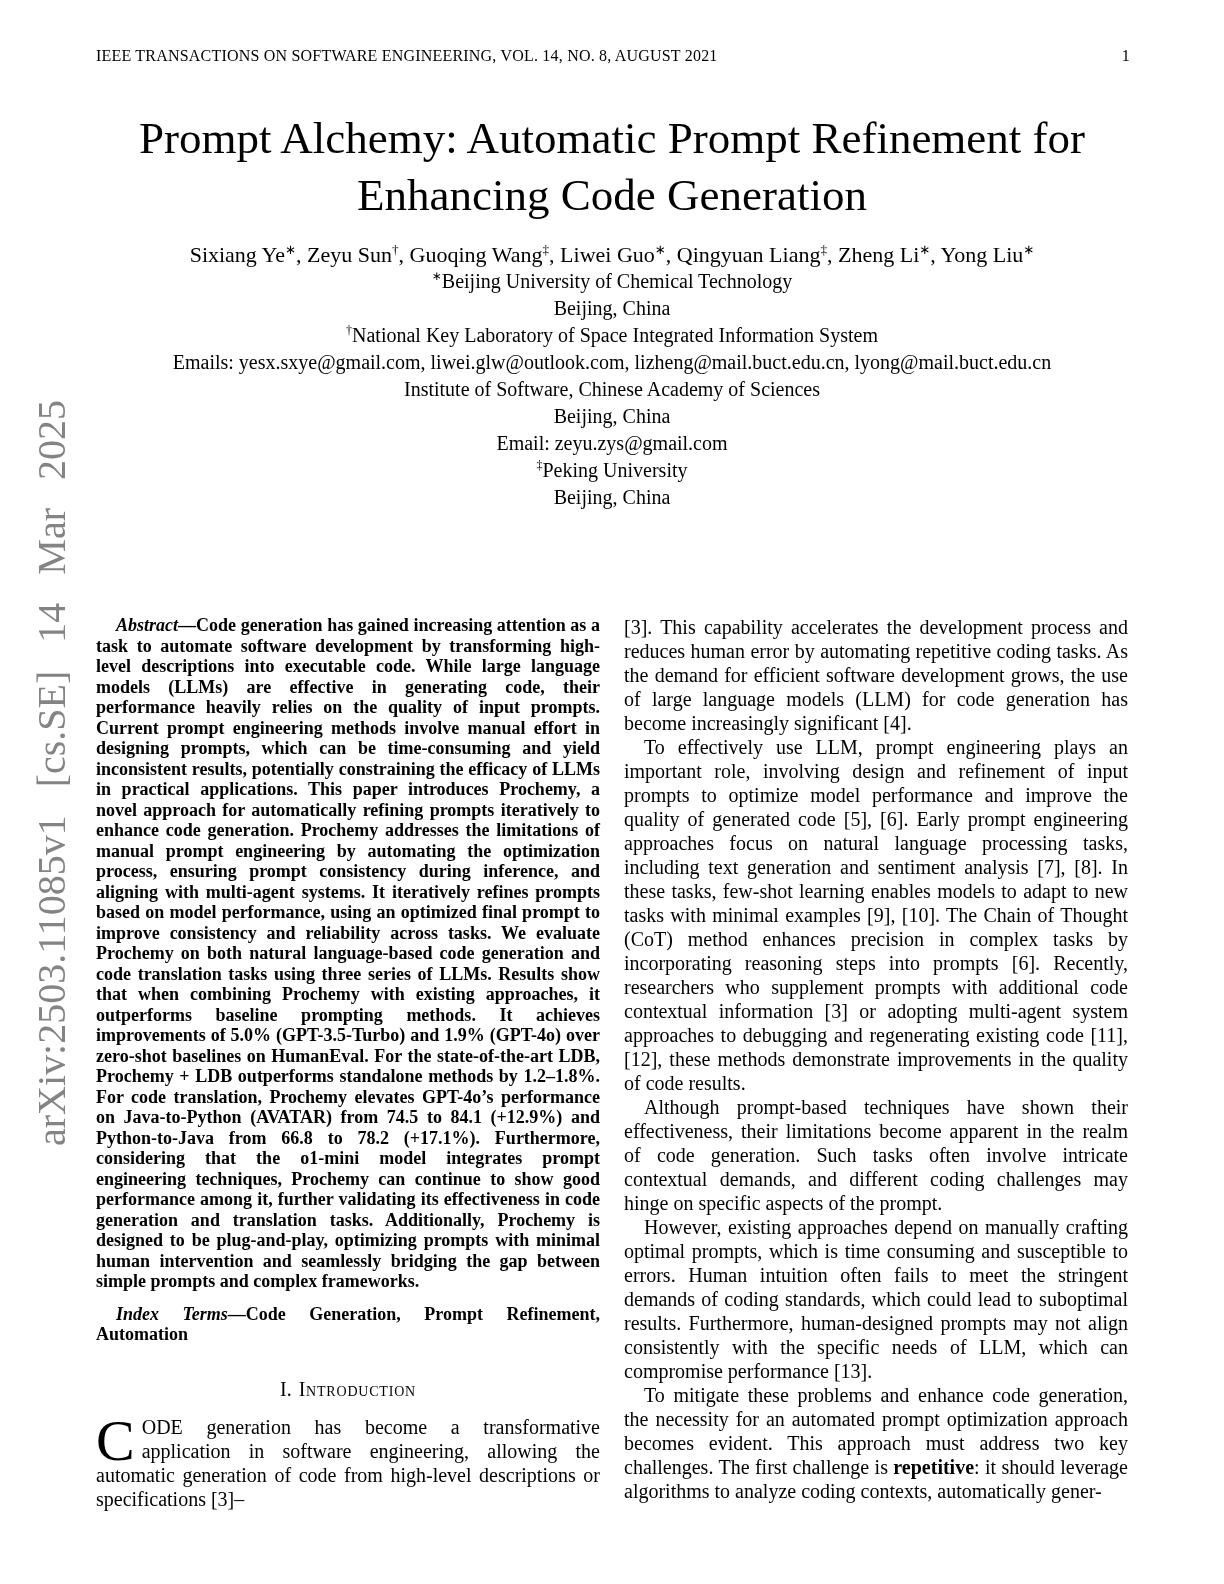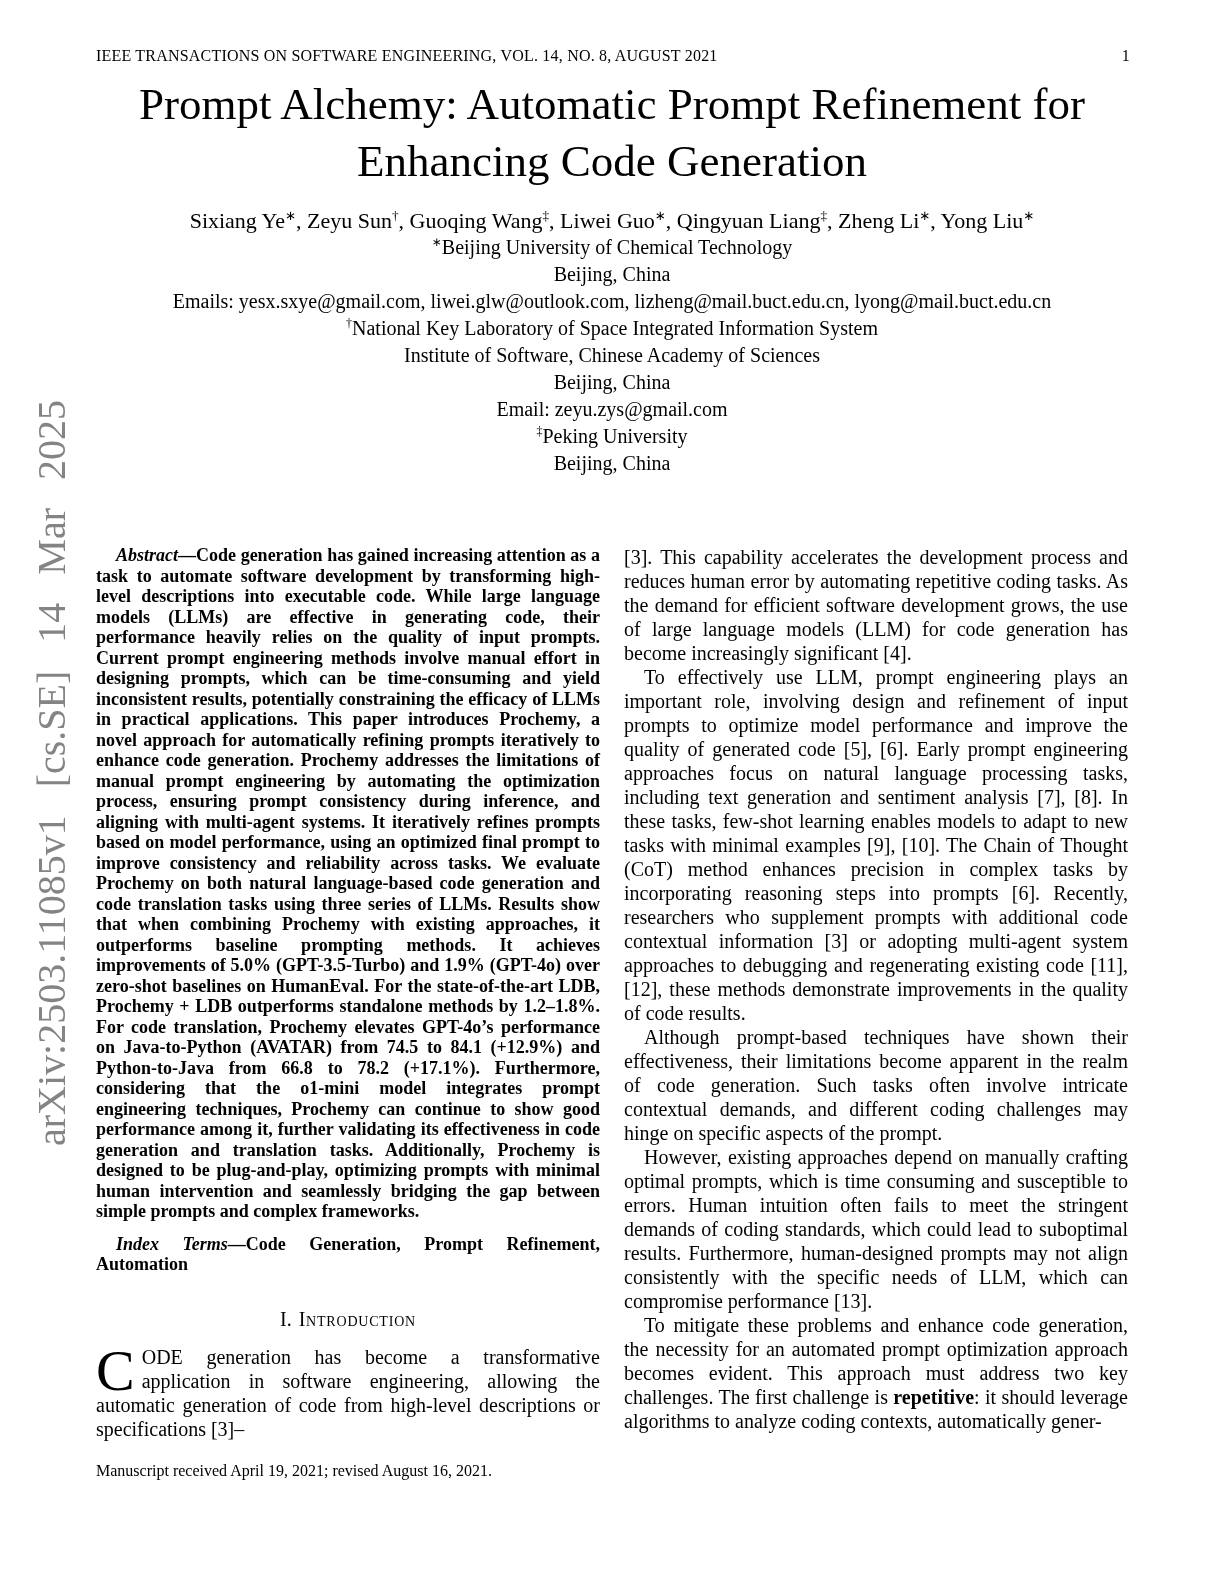--- a/index.html
+++ b/index.html
@@ -12,26 +12,26 @@
     position:absolute; top:46px; left:96px; right:94px;
     display:flex; justify-content:space-between;
     font-size:16px; line-height:20px; letter-spacing:0.2px;
   }
   .watermark {
     position:absolute; left:-318px; top:753px; width:740px; height:46px;
     transform:rotate(-90deg); transform-origin:center;
     font-size:40px; line-height:46px; text-align:center;
     white-space:nowrap; word-spacing:18px; color:#848484;
   }
-  .main { margin:0 96px; padding-top:76px; width:1032px; }
+  .main { margin:0 96px; padding-top:110px; width:1032px; }
   .title { text-align:center; font-size:45px; line-height:57px; font-weight:400; }
   .author-line { text-align:center; font-size:22px; line-height:27px; margin-top:17px; }
   sup { font-size:60%; vertical-align:super; line-height:0; }
   .affil { text-align:center; font-size:20px; line-height:27px; }
-  .columns { display:flex; gap:24px; margin-top:68px; }
+  .columns { display:flex; gap:24px; margin-top:104px; }
   .col { width:504px; }
   .abstract {
     margin:0; font-weight:bold; font-size:18px; line-height:20.5px;
     text-align:justify; text-indent:20px;
   }
   .abstract .label, .index-terms .label { font-style:italic; }
   .index-terms {
     margin:12px 0 0 0; font-weight:bold; font-size:18px; line-height:20.5px;
     text-align:justify; text-indent:20px;
   }
@@ -61,36 +61,35 @@
       <div>Prompt Alchemy: Automatic Prompt Refinement for</div>
       <div>Enhancing Code Generation</div>
     </div>
 
     <div class="author-line">
       <span><span>Sixiang Ye</span><sup>∗</sup><span>, </span></span><span><span>Zeyu Sun</span><sup>†</sup><span>, </span></span><span><span>Guoqing Wang</span><sup>‡</sup><span>, </span></span><span><span>Liwei Guo</span><sup>∗</sup><span>, </span></span><span><span>Qingyuan Liang</span><sup>‡</sup><span>, </span></span><span><span>Zheng Li</span><sup>∗</sup><span>, </span></span><span><span>Yong Liu</span><sup>∗</sup><span></span></span>
     </div>
 
     <div class="affil"><sup>∗</sup><span>Beijing University of Chemical Technology</span></div>
     <div class="affil">Beijing, China</div>
+    <div class="affil"><sup>†</sup><span>National Key Laboratory of Space Integrated Information System</span></div>
     <div class="affil">Emails: yesx.sxye@gmail.com, liwei.glw@outlook.com, lizheng@mail.buct.edu.cn, lyong@mail.buct.edu.cn</div>
-    <div class="affil"><sup>†</sup><span>National Key Laboratory of Space Integrated Information System</span></div>
     <div class="affil">Institute of Software, Chinese Academy of Sciences</div>
     <div class="affil">Beijing, China</div>
     <div class="affil">Email: zeyu.zys@gmail.com</div>
     <div class="affil"><sup>‡</sup><span>Peking University</span></div>
     <div class="affil">Beijing, China</div>
 
     <div class="columns">
 
       <div class="col">
         <p class="abstract"><span class="label">Abstract</span><span>—Code generation has gained increasing attention as a task to automate software development by transforming high-level descriptions into executable code. While large language models (LLMs) are effective in generating code, their performance heavily relies on the quality of input prompts. Current prompt engineering methods involve manual effort in designing prompts, which can be time-consuming and yield inconsistent results, potentially constraining the efficacy of LLMs in practical applications. This paper introduces Prochemy, a novel approach for automatically refining prompts iteratively to enhance code generation. Prochemy addresses the limitations of manual prompt engineering by automating the optimization process, ensuring prompt consistency during inference, and aligning with multi-agent systems. It iteratively refines prompts based on model performance, using an optimized final prompt to improve consistency and reliability across tasks. We evaluate Prochemy on both natural language-based code generation and code translation tasks using three series of LLMs. Results show that when combining Prochemy with existing approaches, it outperforms baseline prompting methods. It achieves improvements of 5.0% (GPT-3.5-Turbo) and 1.9% (GPT-4o) over zero-shot baselines on HumanEval. For the state-of-the-art LDB, Prochemy + LDB outperforms standalone methods by 1.2–1.8%. For code translation, Prochemy elevates GPT-4o’s performance on Java-to-Python (AVATAR) from 74.5 to 84.1 (+12.9%) and Python-to-Java from 66.8 to 78.2 (+17.1%). Furthermore, considering that the o1-mini model integrates prompt engineering techniques, Prochemy can continue to show good performance among it, further validating its effectiveness in code generation and translation tasks. Additionally, Prochemy is designed to be plug-and-play, optimizing prompts with minimal human intervention and seamlessly bridging the gap between simple prompts and complex frameworks.</span></p>
         <p class="index-terms"><span class="label">Index Terms</span><span>—Code Generation, Prompt Refinement, Automation</span></p>
         <h2 class="section-heading"><span>I.</span><span class="sc">Introduction</span></h2>
         <p class="body-p"><span class="dropcap">C</span><span>ODE generation has become a transformative application in software engineering, allowing the automatic generation of code from high-level descriptions or specifications [3]–</span></p>
-        <div class="footnote">Manuscript received April 19, 2021; revised August 16, 2021.</div>
       </div>
 
       <div class="col">
         <p class="body-p">[3]. This capability accelerates the development process and reduces human error by automating repetitive coding tasks. As the demand for efficient software development grows, the use of large language models (LLM) for code generation has become increasingly significant [4].</p>
         <p class="body-p indent">To effectively use LLM, prompt engineering plays an important role, involving design and refinement of input prompts to optimize model performance and improve the quality of generated code [5], [6]. Early prompt engineering approaches focus on natural language processing tasks, including text generation and sentiment analysis [7], [8]. In these tasks, few-shot learning enables models to adapt to new tasks with minimal examples [9], [10]. The Chain of Thought (CoT) method enhances precision in complex tasks by incorporating reasoning steps into prompts [6]. Recently, researchers who supplement prompts with additional code contextual information [3] or adopting multi-agent system approaches to debugging and regenerating existing code [11], [12], these methods demonstrate improvements in the quality of code results.</p>
         <p class="body-p indent">Although prompt-based techniques have shown their effectiveness, their limitations become apparent in the realm of code generation. Such tasks often involve intricate contextual demands, and different coding challenges may hinge on specific aspects of the prompt.</p>
         <p class="body-p indent">However, existing approaches depend on manually crafting optimal prompts, which is time consuming and susceptible to errors. Human intuition often fails to meet the stringent demands of coding standards, which could lead to suboptimal results. Furthermore, human-designed prompts may not align consistently with the specific needs of LLM, which can compromise performance [13].</p>
         <p class="body-p indent"><span>To mitigate these problems and enhance code generation, the necessity for an automated prompt optimization approach becomes evident. This approach must address two key challenges. The first challenge is </span><span class="b">repetitive</span><span>: it should leverage algorithms to analyze coding contexts, automatically gener-</span></p>
       </div>
 

